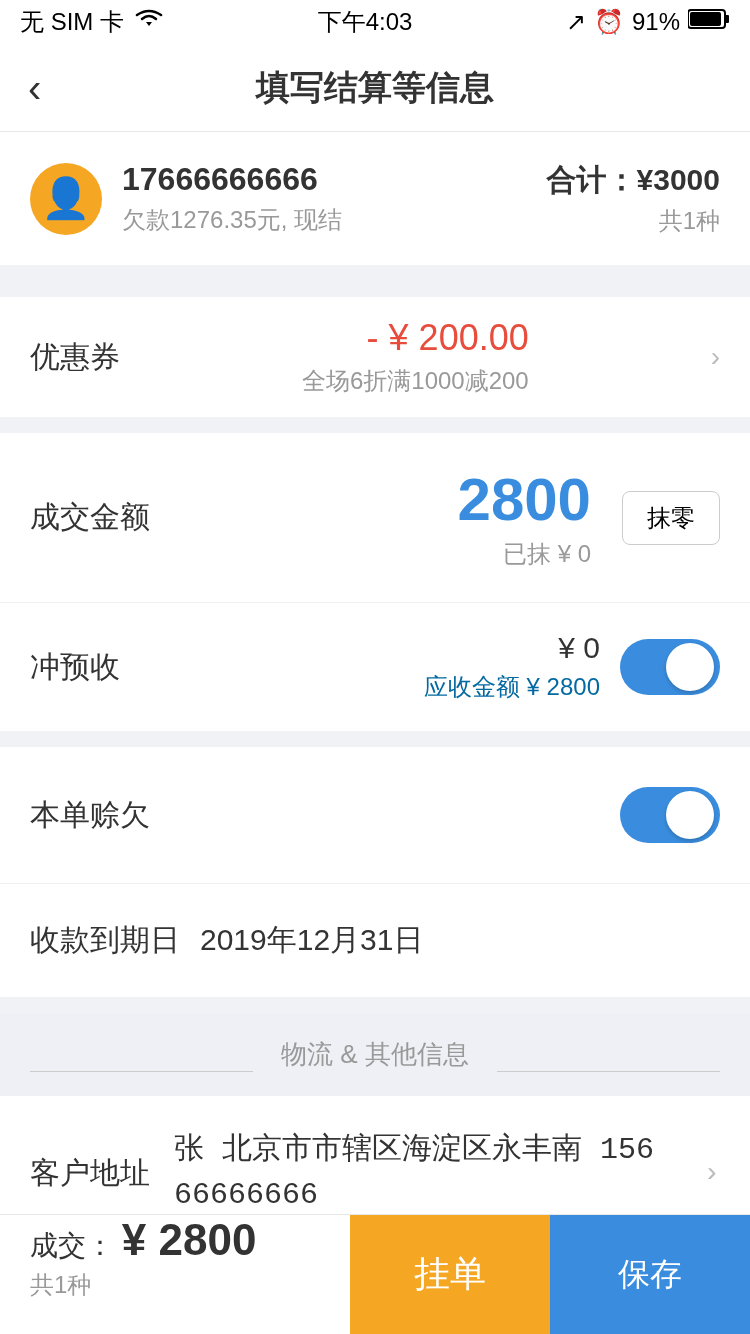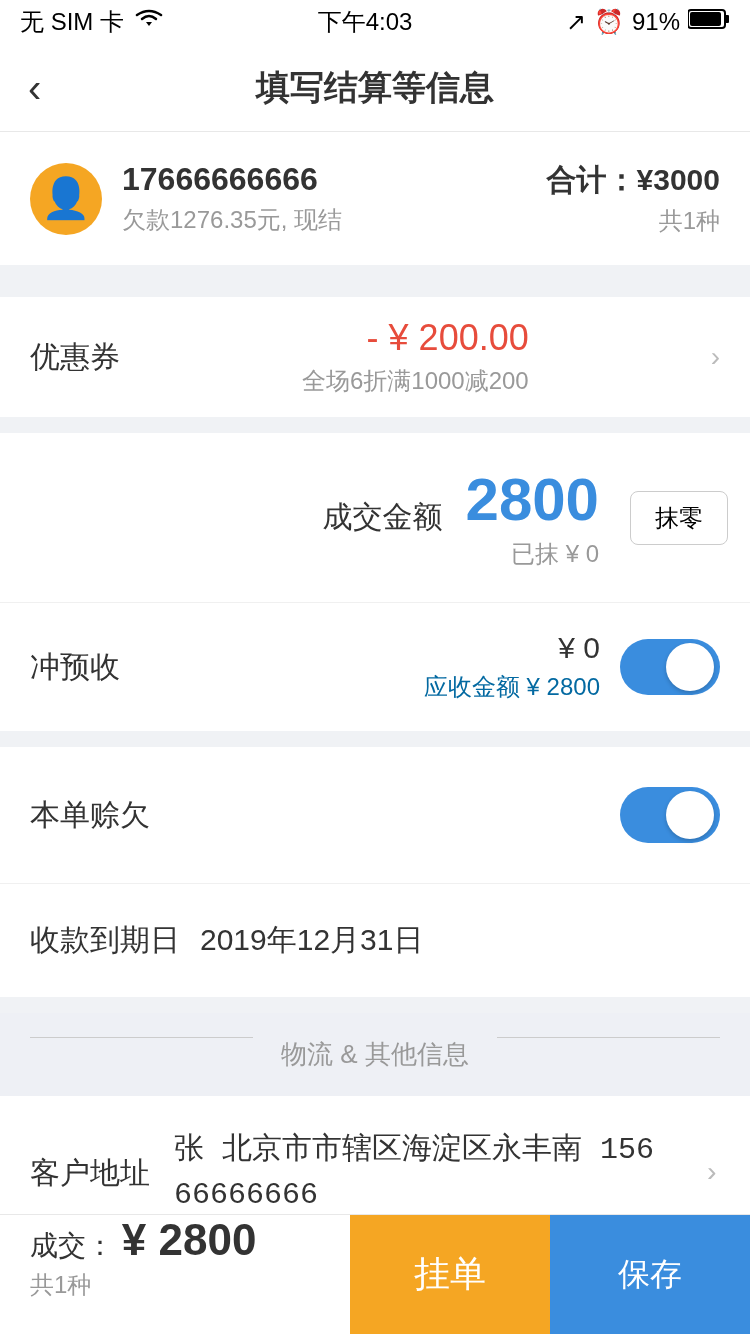--- a/index.html
+++ b/index.html
@@ -90,22 +90,22 @@
       background: #fff;
     }
     .coupon-right { text-align: right; }
     .coupon-amount { font-size: 36px; color: #e74c3c; font-weight: 500; }
     .coupon-desc { font-size: 24px; color: #999; margin-top: 6px; }
 
     
     .amount-row {
       display: flex;
       align-items: center;
-      justify-content: flex-end;
-      padding: 32px 22px;
+      justify-content: space-between;
+      padding: 32px 30px;
       background: #fff;
     }
     .amount-left { font-size: 30px; color: #333; }
     .amount-right { display: flex; align-items: center; gap: 31px; margin-left: 23px; }
     .amount-value { font-size: 60px; color: #3a8dde; font-weight: 600; }
     .round-btn {
       border: 1.5px solid #ccc;
       border-radius: 8px;
       padding: 10px 24px;
       font-size: 24px;
@@ -165,21 +165,21 @@
       padding: 36px 30px;
       background: #fff;
       gap: 20px;
     }
     .duedate-label { font-size: 30px; color: #333; }
     .duedate-value { font-size: 30px; color: #333; }
 
     
     .logistics-divider {
       display: flex;
-      align-items: flex-start;
+      align-items: flex-end;
       padding: 24px 30px;
       background: #eef0f5;
       gap: 28px;
     }
     .divider-line {
       flex: 1;
       height: 1px;
       background: #ccc;
     }
     .divider-text {

